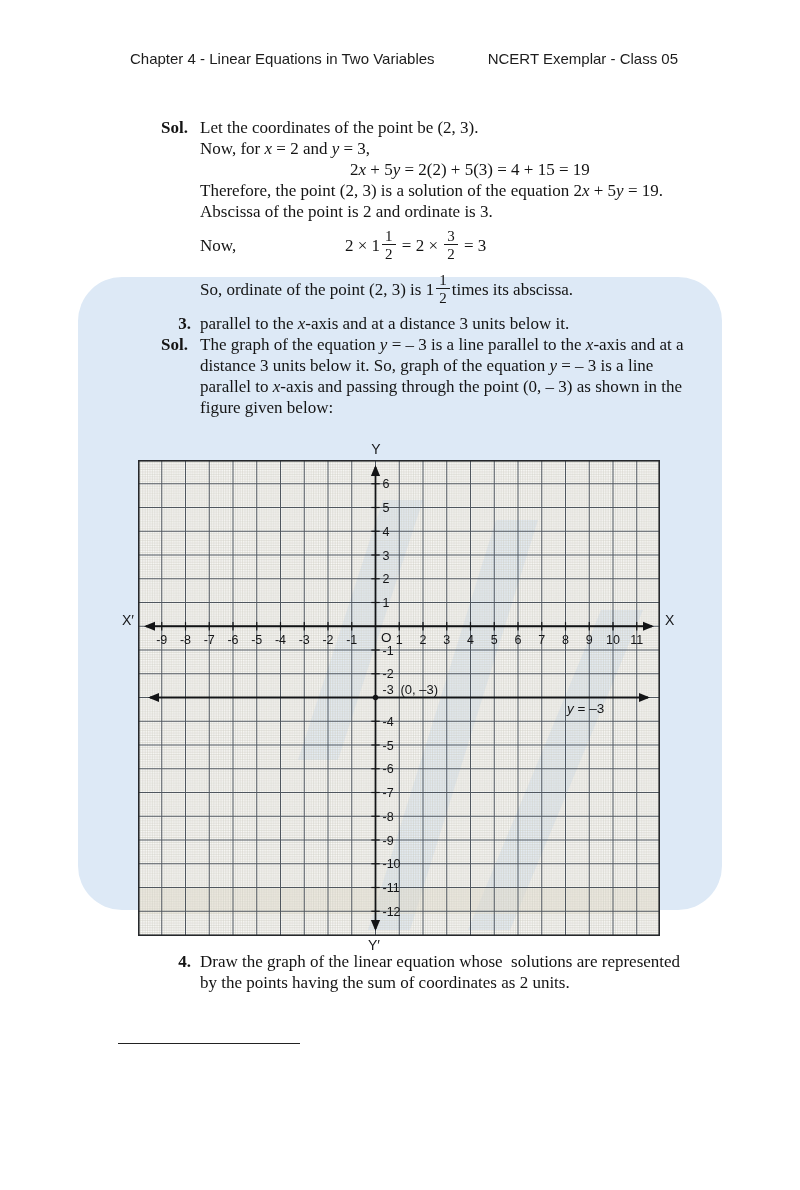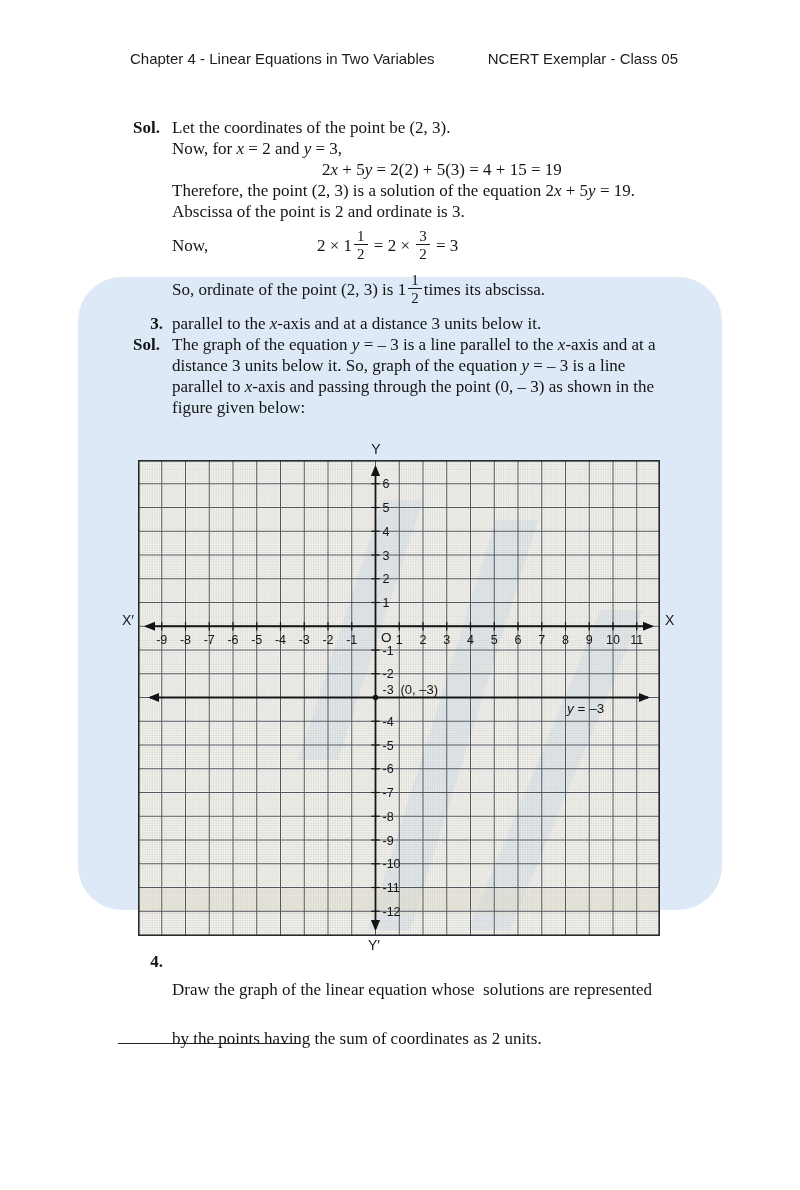--- a/index.html
+++ b/index.html
@@ -9,39 +9,39 @@
   .header{position:absolute;left:130px;right:122px;top:50px;display:flex;
           justify-content:space-between;font-family:"Liberation Sans",sans-serif;
           font-size:15px;color:#1c1c1c;}
 
   .bluebg{position:absolute;left:78px;top:277px;width:644px;height:633px;
           background:#dde9f6;border-radius:44px;}
 
   .content{position:absolute;left:133px;top:117px;width:548px;
            font-size:17px;line-height:21px;}
   .row{display:flex;}
-  .lbl{flex:0 0 39px;font-weight:bold;}
+  .lbl{flex:0 0 39px;font-weight:bold;margin-left:28px;}
   .row.q .lbl{box-sizing:border-box;padding-right:9px;text-align:right;}
   .txt{flex:1;}
   .txt > div{white-space:nowrap;}
   .eq{padding-left:150px;}
   .iv{font-style:italic;}
 
   .nowrow{position:relative;height:46px;display:flex;align-items:center;}
   .nowrow .expr{position:absolute;left:145px;display:inline-flex;align-items:center;white-space:pre;}
   .sorow{display:flex;align-items:center;height:42px;white-space:pre;}
   .q3block{margin-top:3px;}
 
   .frac{display:inline-flex;flex-direction:column;align-items:center;
         line-height:1.1;font-size:15px;margin:0 2px;}
   .frac .num{padding:0 3px;}
   .frac .den{border-top:1.3px solid #1a1a1a;padding:1px 3px 0 3px;}
 
   .qrow4{position:absolute;left:133px;top:951px;width:548px;font-size:17px;line-height:21px;}
-  .qrow4 .txt > div{white-space:pre;margin-top:28px;}
+  .qrow4 .txt > div{white-space:pre;}
 
   #graph-svg{position:absolute;left:138px;top:460px;}
   .glab{position:absolute;font-family:"Liberation Sans",sans-serif;
         font-size:14px;color:#17181a;}
   #lab-y {left:368px;top:441px;width:16px;text-align:center;}
   #lab-yp{left:362px;top:937px;width:24px;text-align:center;}
   #lab-xp{left:114px;top:612px;width:20px;text-align:right;}
   #lab-x {left:665px;top:612px;}
 
   .footrule{position:absolute;left:118px;top:1043px;width:182px;border-top:1.6px solid #222;}

